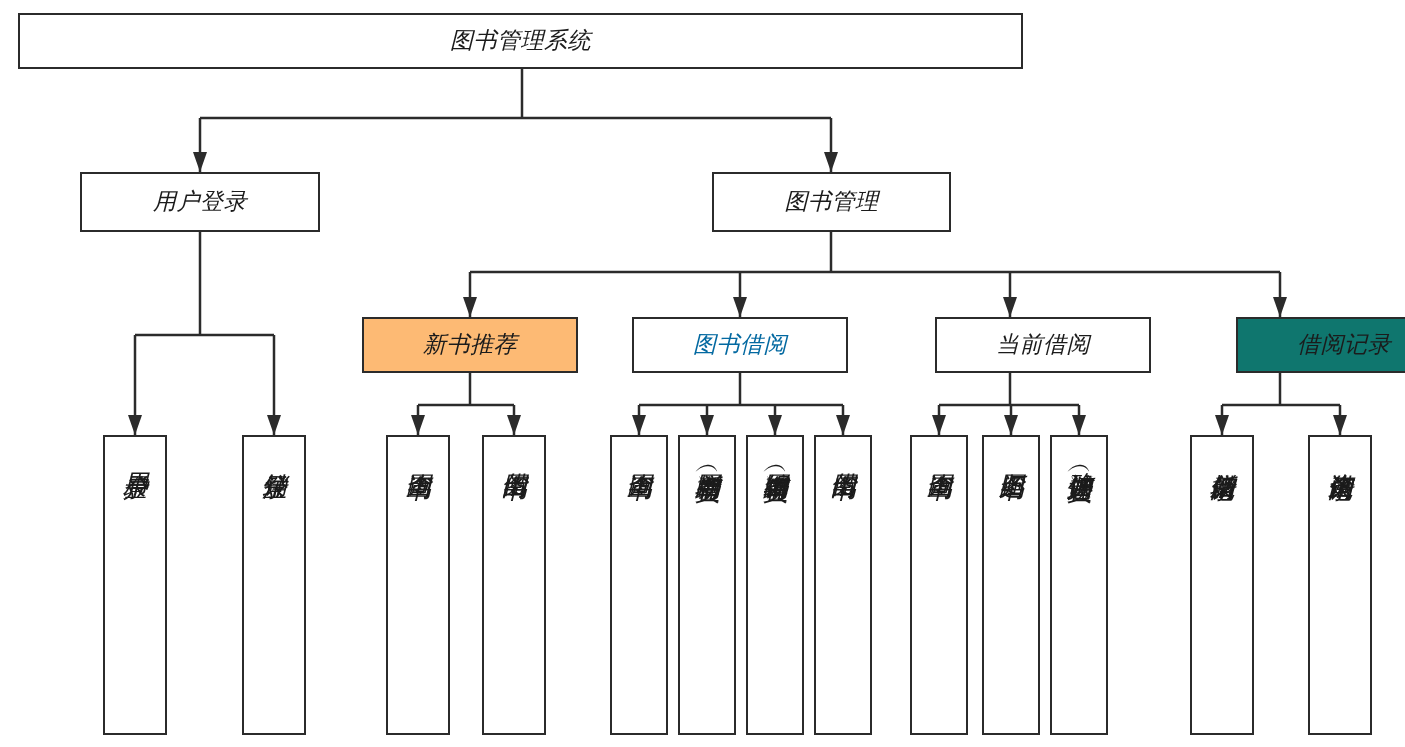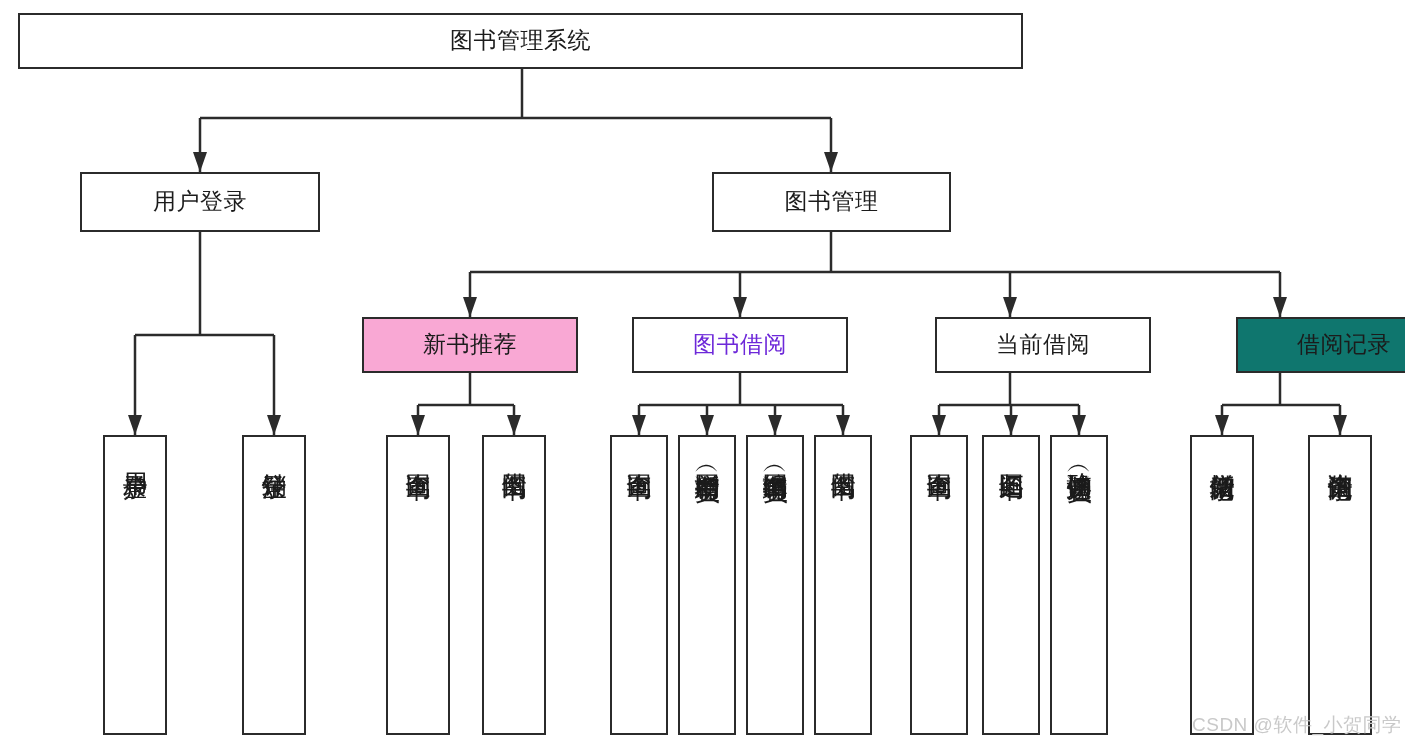--- a/index.html
+++ b/index.html
@@ -26,20 +26,21 @@
   }
   .node {
     position: absolute;
     box-sizing: border-box;
     background: #ffffff;
     border: 2px solid #2b2b2b;
     display: flex;
     align-items: center;
     justify-content: center;
     overflow: hidden;
+    font-style: italic;
   }
   .node-label {
     color: #1b1b1b;
     line-height: 1.18;
     text-align: center;
     white-space: pre;
   }
   .node.horizontal .node-label {
     writing-mode: horizontal-tb;
     font-size: 23px;
@@ -126,25 +127,25 @@
   <div id="nodes">
       <div class="node horizontal" style="left: 18px; top: 13px; width: 1005px; height: 56px; border-color: rgb(43, 43, 43); background: rgb(255, 255, 255);">
         <span class="node-label" style="color: rgb(27, 27, 27);">图书管理系统</span>
       </div>
       <div class="node horizontal" style="left: 80px; top: 172px; width: 240px; height: 60px; border-color: rgb(43, 43, 43); background: rgb(255, 255, 255);">
         <span class="node-label" style="color: rgb(27, 27, 27);">用户登录</span>
       </div>
       <div class="node horizontal" style="left: 712px; top: 172px; width: 239px; height: 60px; border-color: rgb(43, 43, 43); background: rgb(255, 255, 255);">
         <span class="node-label" style="color: rgb(27, 27, 27);">图书管理</span>
       </div>
-      <div class="node horizontal" style="left: 362px; top: 317px; width: 216px; height: 56px; border-color: rgb(43, 43, 43); background: #f9a8d4;">
+      <div class="node horizontal" style="left: 362px; top: 317px; width: 216px; height: 56px; border-color: rgb(43, 43, 43); background: #fdba74;">
         <span class="node-label" style="color: rgb(27, 27, 27);">新书推荐</span>
       </div>
       <div class="node horizontal" style="left: 632px; top: 317px; width: 216px; height: 56px; border-color: rgb(43, 43, 43); background: rgb(255, 255, 255);">
-        <span class="node-label" style="color: #6d28d9;">图书借阅</span>
+        <span class="node-label" style="color: #0369a1;">图书借阅</span>
       </div>
       <div class="node horizontal" style="left: 902px; top: 317px; width: 216px; height: 56px; border-color: rgb(43, 43, 43); background: rgb(255, 255, 255); margin-left: 33px;">
         <span class="node-label" style="color: rgb(27, 27, 27);">当前借阅</span>
       </div>
       <div class="node horizontal" style="left: 1236px; top: 317px; width: 216px; height: 56px; border-color: rgb(43, 43, 43); background: #0f766e;">
         <span class="node-label" style="color: rgb(27, 27, 27);">借阅记录</span>
       </div>
       <div class="node vertical" style="left: 103px; top: 435px; width: 64px; height: 300px; border-color: rgb(43, 43, 43); background: rgb(255, 255, 255);">
         <span class="node-label" style="color: rgb(27, 27, 27);">用户登录</span>
       </div>
@@ -178,14 +179,13 @@
       <div class="node vertical" style="left: 1050px; top: 435px; width: 58px; height: 300px; border-color: rgb(43, 43, 43); background: rgb(255, 255, 255);">
         <span class="node-label" style="color: rgb(27, 27, 27);">确认归还（管理员）</span>
       </div>
       <div class="node vertical" style="left: 1190px; top: 435px; width: 64px; height: 300px; border-color: rgb(43, 43, 43); background: rgb(255, 255, 255);">
         <span class="node-label" style="color: rgb(27, 27, 27);">新增借阅记录</span>
       </div>
       <div class="node vertical" style="left: 1308px; top: 435px; width: 64px; height: 300px; border-color: rgb(43, 43, 43); background: rgb(255, 255, 255);">
         <span class="node-label" style="color: rgb(27, 27, 27);">查询借阅记录</span>
       </div>
     </div>
-  <div class="watermark" style="left: 1192px; top: 712px; color: rgb(201, 201, 201);">CSDN @软件_小贺同学</div>
 </div>
 
 </body></html>

